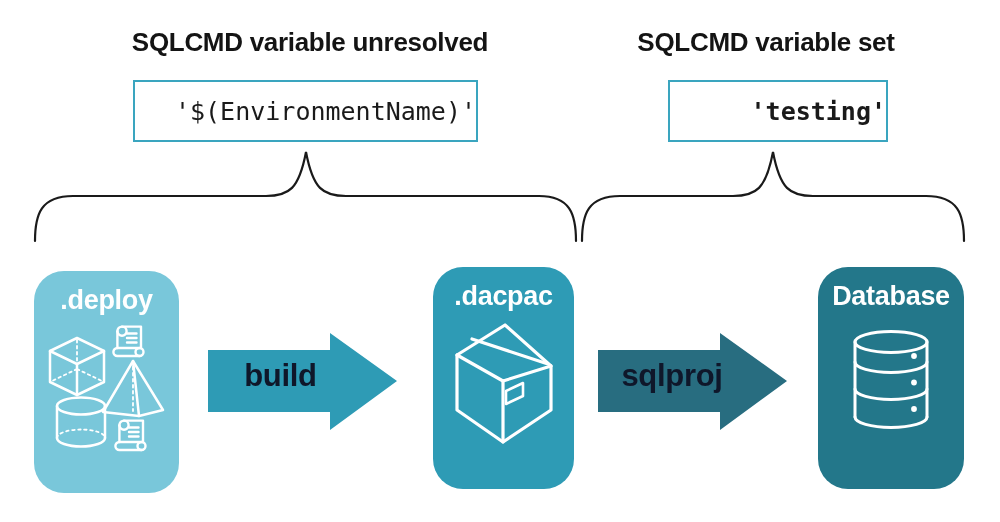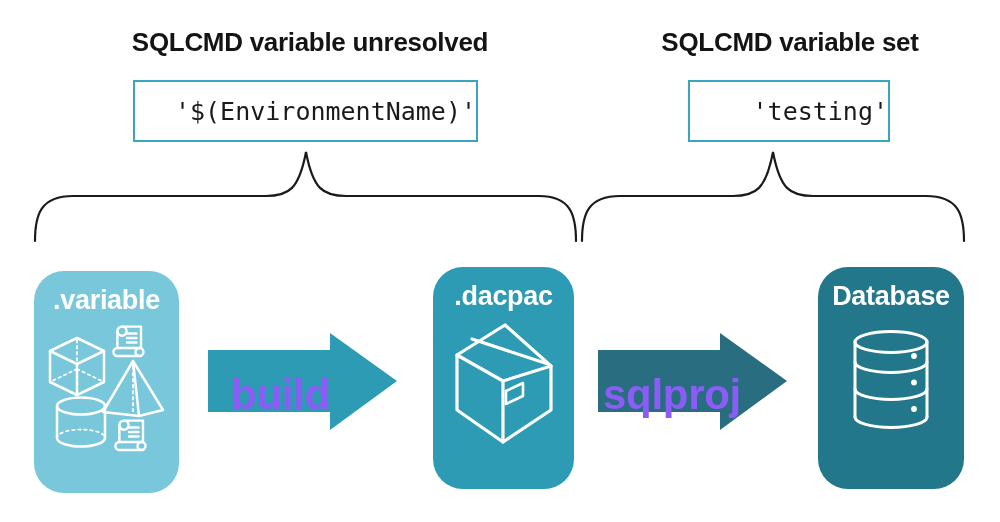--- a/index.html
+++ b/index.html
@@ -11,47 +11,47 @@
     position:absolute;top:27px;transform:translateX(-50%);
     font-size:26px;font-weight:bold;color:#141414;white-space:nowrap;letter-spacing:-0.3px;
   }
   .value-box{
     position:absolute;top:80px;height:62px;box-sizing:border-box;
     border:2.5px solid #3AA5BF;background:#fff;
     display:flex;align-items:center;justify-content:flex-end;
     font-family:"DejaVu Sans Mono",monospace;font-size:25px;color:#1a1a1a;white-space:nowrap;
   }
   #value-box-left{left:133px;width:345px;}
-  #value-box-right{left:688px;width:202px;}
+  #value-box-right{left:668px;width:220px;font-weight:bold;}
   #overlay-svg{position:absolute;left:0;top:0;pointer-events:none;}
   .card{
     position:absolute;width:145px;height:222px;border-radius:30px;
   }
   #card-sqlproj{left:34px;top:271px;}
   #card-dacpac{left:433px;top:267px;width:141px;}
   #card-database{left:818px;top:267px;width:146px;}
   .card-label{
     margin-top:14px;text-align:center;color:#fff;font-size:27px;font-weight:bold;letter-spacing:-0.3px;
   }
   .card svg{position:absolute;}
   .arrow-label{
-    position:absolute;top:363px;height:64px;display:flex;align-items:center;justify-content:center;
-    color:#8b5cf6;font-size:42px;font-weight:bold;letter-spacing:-0.3px;
+    position:absolute;top:344px;height:64px;display:flex;align-items:center;justify-content:center;
+    color:#0f172a;font-size:31px;font-weight:bold;letter-spacing:-0.3px;
   }
   #build-label{left:213px;width:135px;}
   #deploy-label{left:602px;width:140px;}
   .icon-stroke{stroke:#fff;fill:none;stroke-linecap:round;stroke-linejoin:round;}
 </style>
 </head>
 <body>
 
 <div id="canvas">
 
   <div class="heading" style="left:310px;">SQLCMD variable unresolved</div>
-  <div class="heading" style="left:790px;">SQLCMD variable set</div>
+  <div class="heading" style="left:766px;">SQLCMD variable set</div>
 
   <div class="value-box" id="value-box-left">
     <span>'$(EnvironmentName)'</span>
   </div>
   <div class="value-box" id="value-box-right">
     <span>'testing'</span>
   </div>
 
   <svg id="overlay-svg" width="1000" height="522" viewBox="0 0 1000 522">
 
@@ -63,21 +63,21 @@
 
     <polygon points="208,350 330,350 330,333 397,381 330,430 330,412 208,412" fill="#2E9BB5"></polygon>
 
     <polygon points="598,350 720,350 720,333 787,381 720,430 720,412 598,412" fill="#286D80"></polygon>
   </svg>
 
   <div class="arrow-label" id="build-label">build</div>
   <div class="arrow-label" id="deploy-label">sqlproj</div>
 
   <div class="card" id="card-sqlproj" style="background-color: rgb(121, 199, 218);">
-    <div class="card-label">.variable</div>
+    <div class="card-label">.deploy</div>
     <svg style="left:0;top:46px;" width="145" height="150" viewBox="0 0 145 150">
       <defs>
         <g id="scroll" class="icon-stroke" stroke-width="2.4">
           <circle cx="9" cy="8.2" r="4.6"></circle>
           <path d="M 9 3.6 H 28 V 25"></path>
           <path d="M 4.4 8.2 V 25"></path>
           <path d="M 14 10.5 H 23.5 M 14 15 H 23.5 M 14 19.5 H 23.5"></path>
           <path d="M 4.4 25 H 26.5 M 4.4 33 H 26.5 M 4.4 25 a 4 4 0 0 0 0 8"></path>
           <circle cx="26.5" cy="29" r="4"></circle>
         </g>

